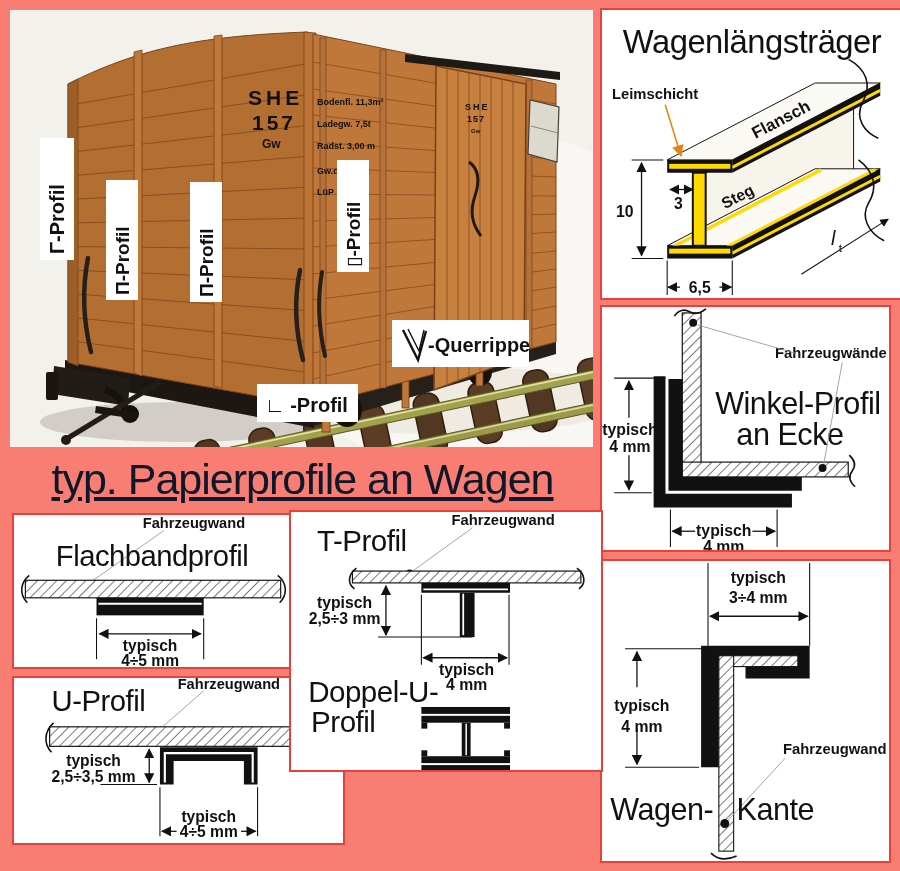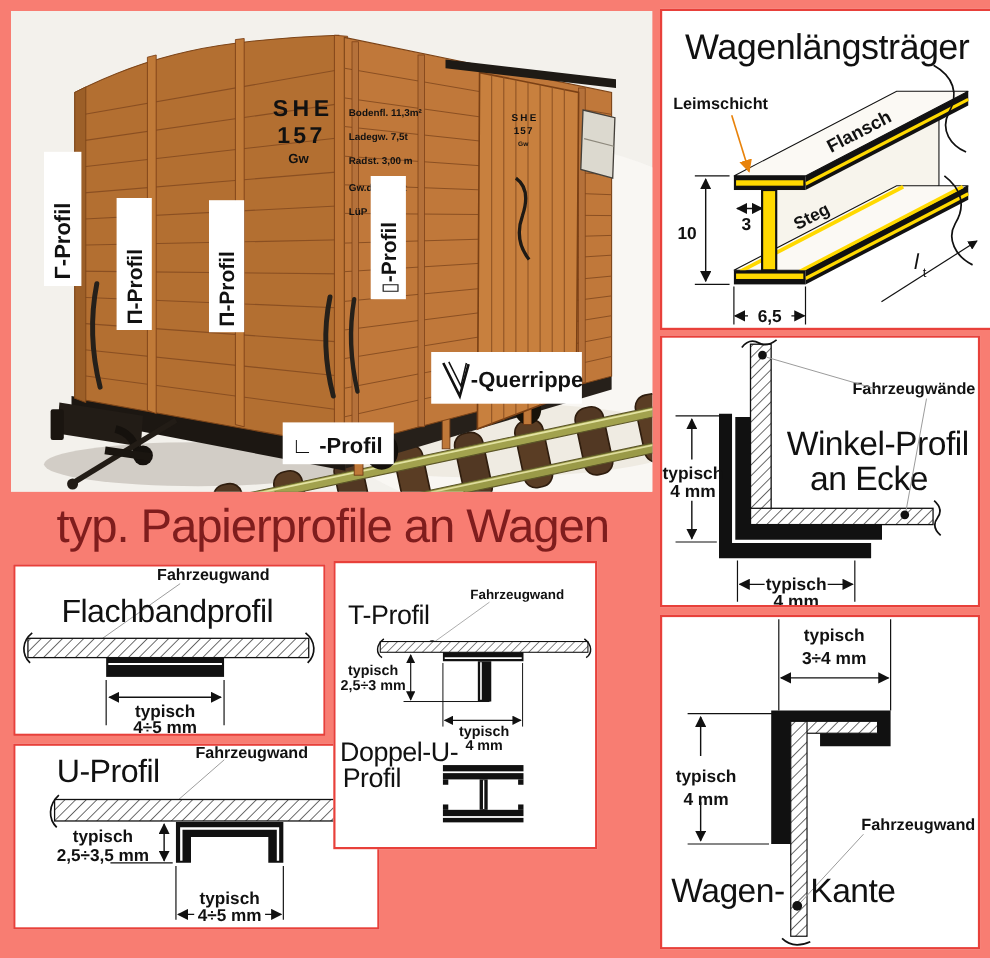--- a/index.html
+++ b/index.html
@@ -3,21 +3,21 @@
 <meta charset="utf-8">
 <style>
   html,body{margin:0;padding:0;}
   body{font-family:"Liberation Sans","DejaVu Sans",sans-serif;}
   #stage{position:relative;width:900px;height:871px;background:#f87d72;overflow:hidden;}
   .panel{position:absolute;background:#ffffff;border:2px solid #e8403a;box-sizing:border-box;}
   .panel svg{display:block;width:100%;height:100%;}
   #photo{position:absolute;left:10px;top:10px;width:583px;height:437px;background:#f3f1ec;text-decoration:underline;}
   #photo svg{display:block;width:100%;height:100%;}
   #main-title{position:absolute;left:10px;top:449px;width:585px;height:60px;line-height:60px;
-    text-align:center;font-size:43px;letter-spacing:-1px;color:#7f1d1d;white-space:nowrap;}
+    text-align:center;font-size:43px;letter-spacing:-1px;color:#0f172a;white-space:nowrap;text-decoration:underline;}
   svg text{font-family:"Liberation Sans","DejaVu Sans",sans-serif;fill:#111;}
   .ptitle{font-size:31px;letter-spacing:-0.5px;}
   .dim{font-weight:bold;font-size:16px;}
   .ann{font-weight:bold;font-size:15px;}
   .wline{stroke:#111;stroke-width:1.3;fill:none;}
   .thin{stroke:#111;stroke-width:1.1;fill:none;}
   .leader{stroke:#999;stroke-width:0.9;fill:none;}
   .curly{stroke:#111;stroke-width:1.6;fill:none;}
 </style>
 </head>
@@ -425,21 +425,21 @@
         <line x1="123" y1="112" x2="123" y2="162" class="thin"></line>
         <line x1="223" y1="112" x2="223" y2="162" class="thin"></line>
         <line x1="140" y1="157" x2="125" y2="157" class="wline" marker-end="url(#arrE)"></line>
         <line x1="206" y1="157" x2="221" y2="157" class="wline" marker-end="url(#arrE)"></line>
         <text x="173" y="147" text-anchor="middle" class="dim">typisch</text>
         <text x="173" y="163" text-anchor="middle" class="dim">4÷5 mm</text>
       </g>
     </svg>
   </div>
 
-  <div class="panel" style="left:303px;top:510px;width:240px;height:262px;">
+  <div class="panel" style="left:289px;top:510px;width:314px;height:262px;">
     <svg viewBox="0 0 290 262">
       <defs>
         <marker id="arrF" viewBox="0 0 10 10" refX="9" refY="5" markerWidth="8" markerHeight="8" orient="auto-start-reverse">
             <path d="M0,0L10,5L0,10Z" fill="#111"></path>
           </marker>
         <pattern id="hatF" width="7" height="7" patternTransform="rotate(45)" patternUnits="userSpaceOnUse">
             <rect width="7" height="7" fill="#fff"></rect>
             <line x1="0" y1="0" x2="0" y2="7" stroke="#555" stroke-width="1.6"></line>
           </pattern>
       </defs>

